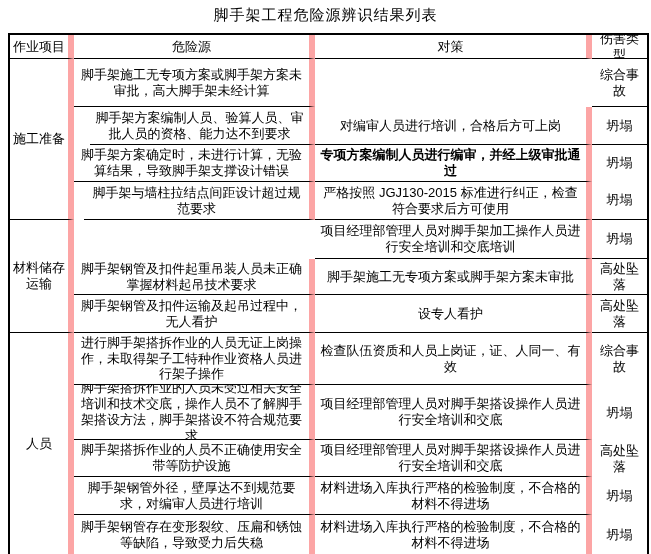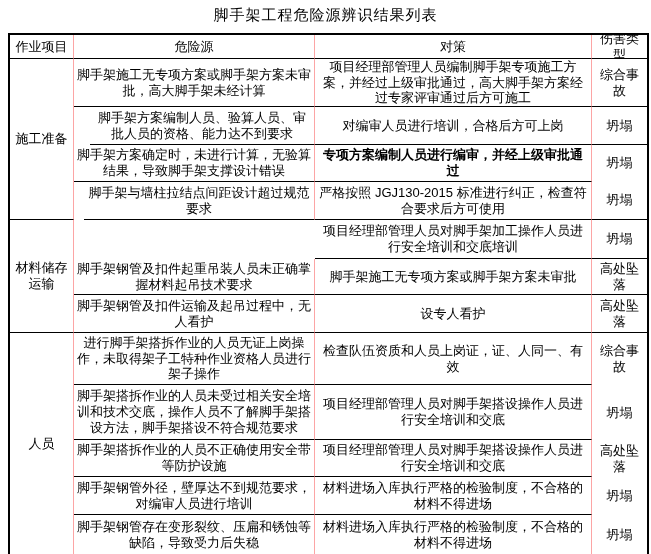--- a/index.html
+++ b/index.html
@@ -16,21 +16,21 @@
   .tbl{
     position:absolute;left:8px;top:33px;
     display:grid;
     grid-template-columns:64px 241px 277px 55px;
     grid-template-rows:24px 48px 38px 37px 38px 39px 36px 38px 52px 55px 37px 38px 40px;
     border:2px solid #000;
     background:#fff;
     box-sizing:border-box;
   }
   .cell{
-    border-right:1px solid #fca5a5;
+    border-right:6px solid #fca5a5;
     border-bottom:1px solid #000;
     display:flex;align-items:center;justify-content:center;
     text-align:center;
     font-size:13px;line-height:1.22;
     padding:1px 3px;
     box-sizing:border-box;
     overflow:hidden;
   }
   .lastcol{border-right:none;}
   .lastrow{border-bottom:none;}
@@ -76,21 +76,20 @@
   <div class="cell h1">作业项目</div>
   <div class="cell h2">危险源</div>
   <div class="cell h3">对策</div>
   <div class="cell h4 lastcol">伤害类型</div>
 
   <div class="cell g1">施工准备</div>
   <div class="cell g2">材料储存运输</div>
   <div class="cell g3 lastrow">人员</div>
 
   <div class="cell c2r1">脚手架施工无专项方案或脚手架方案未审批，高大脚手架未经计算</div>
-  <div class="cell c3r1">项目经理部管理人员编制脚手架专项施工方案，并经过上级审批通过，高大脚手架方案经过专家评审通过后方可施工</div>
   <div class="cell c4r1 lastcol">综合事故</div>
 
   <div class="cell c2r2">脚手架方案编制人员、验算人员、审批人员的资格、能力达不到要求</div>
   <div class="cell c3r2">对编审人员进行培训，合格后方可上岗</div>
   <div class="cell c4r2 lastcol">坍塌</div>
 
   <div class="cell c2r3">脚手架方案确定时，未进行计算，无验算结果，导致脚手架支撑设计错误</div>
   <div class="cell c3r3">专项方案编制人员进行编审，并经上级审批通过</div>
   <div class="cell c4r34 lastcol merged">
     <div class="sub s37">坍塌</div>

